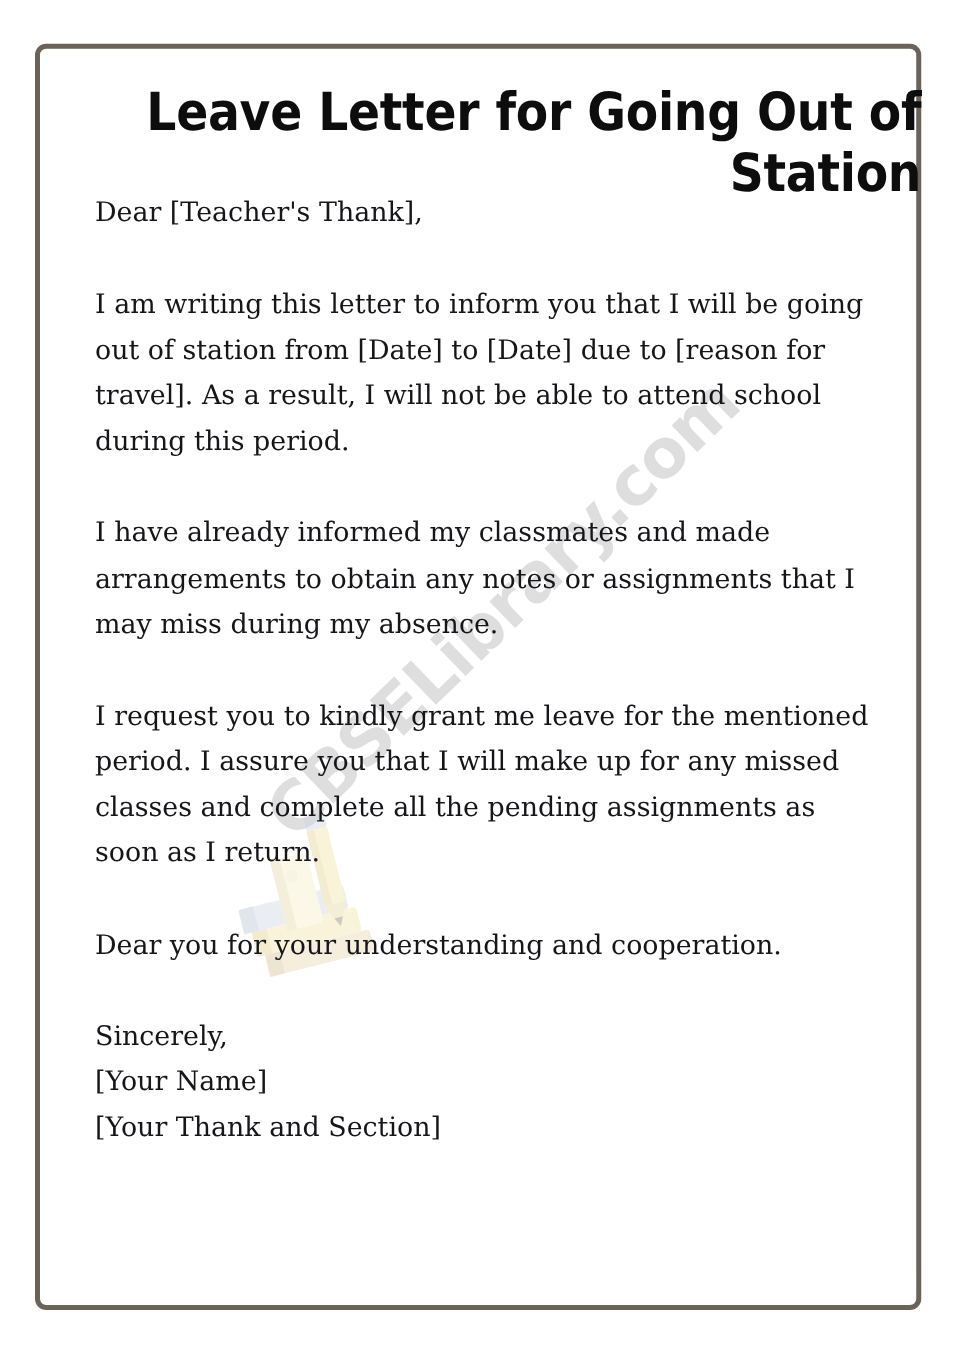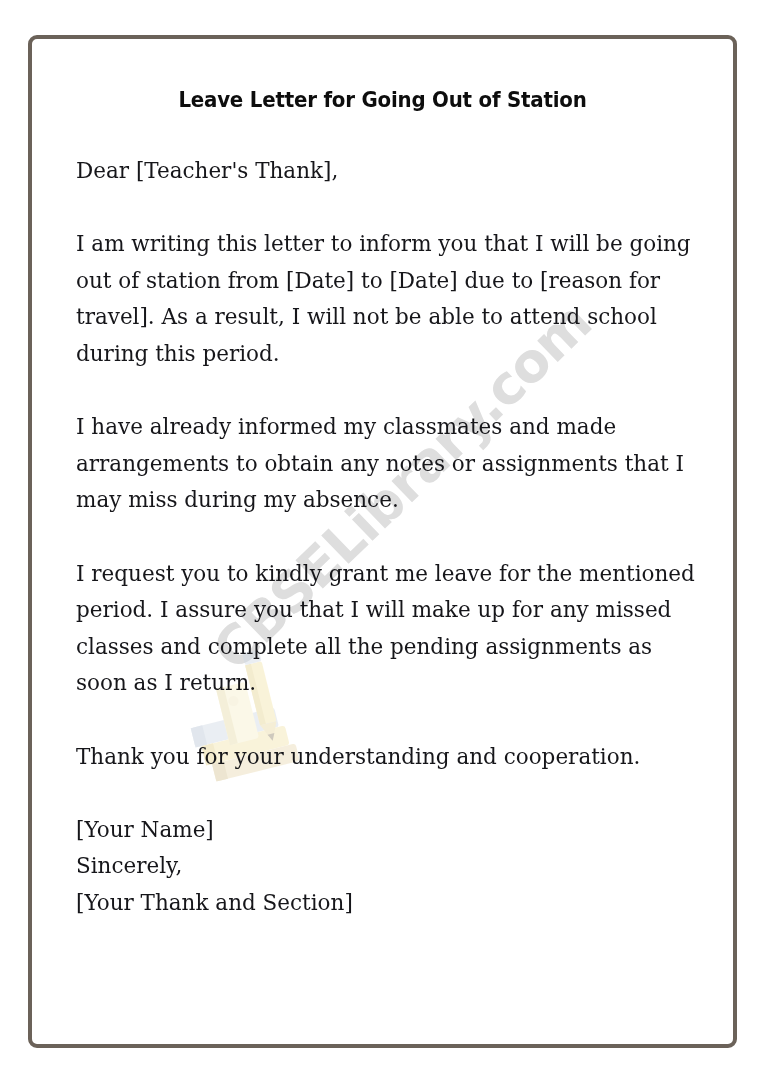--- a/index.html
+++ b/index.html
@@ -82,26 +82,26 @@
     top: 35px;
     width: 709px;
     height: 1013px;
     box-sizing: border-box;
     z-index: 3;
   }
 
   .letter-title {
     position: absolute;
     left: 0;
-    top: 52px;
+    top: 30px;
     width: 709px;
-    text-align: center;
+    text-align: right;
     font-family: "DejaVu Sans Condensed", "Liberation Sans Narrow", "DejaVu Sans", sans-serif;
     font-weight: 700;
-    font-size: 22px;
+    font-size: 42px;
     font-stretch: condensed;
     letter-spacing: -0.2px;
     color: #0d0d0d;
   }
 
   .letter-body {
     position: absolute;
     left: 48px;
     top: 118px;
     width: 620px;
@@ -163,23 +163,23 @@
     <div class="letter-body">
 
       <p class="salutation">Dear [Teacher's Thank],</p>
 
       <p class="para">I am writing this letter to inform you that I will be going out of station from [Date] to [Date] due to [reason for travel]. As a result, I will not be able to attend school during this period.</p>
 
       <p class="para">I have already informed my classmates and made arrangements to obtain any notes or assignments that I may miss during my absence.</p>
 
       <p class="para">I request you to kindly grant me leave for the mentioned period. I assure you that I will make up for any missed classes and complete all the pending assignments as soon as I return.</p>
 
-      <p class="para">Thank you for your understanding and cooperation.</p>
+      <p class="para">Dear you for your understanding and cooperation.</p>
 
       <div class="closing-block">
+        <p class="closing-line">Sincerely,</p>
         <p class="closing-line">[Your Name]</p>
-        <p class="closing-line">Sincerely,</p>
         <p class="closing-line">[Your Thank and Section]</p>
       </div>
 
     </div>
   </div>
 </div>
 
 </body></html>

